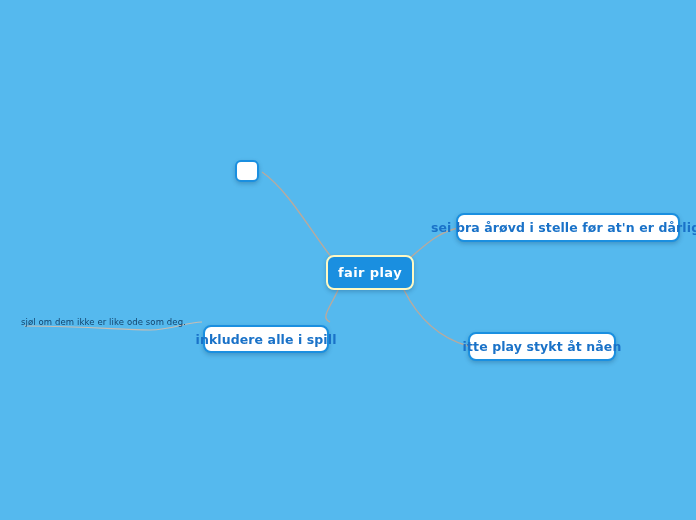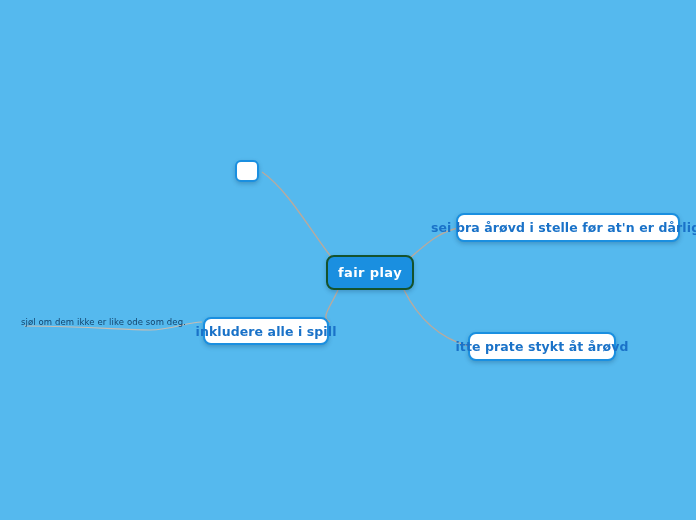--- a/index.html
+++ b/index.html
@@ -32,21 +32,21 @@
     position: absolute;
     box-sizing: border-box;
     display: flex;
     align-items: center;
     justify-content: center;
     border-radius: 8px;
     white-space: nowrap;
   }
   .node-root {
     background: #1a8fe0;
-    border: 2px solid #14532d;
+    border: 2px solid #fef9c3;
     color: #ffffff;
     font-weight: bold;
     font-size: 13px;
     letter-spacing: 0.4px;
     box-shadow: 0 2px 4px rgba(20,70,110,0.30);
   }
   .node-branch {
     background: #ffffff;
     border: 2px solid #1a8fe0;
     color: #1a72c8;
@@ -94,22 +94,22 @@
 
   <div class="node node-root" style="left:326px; top:255px; width:88px; height:35px;">
     <span>fair play</span>
   </div>
 
   <div class="node node-branch" style="left:456px; top:213px; width:224px; height:29px;">
     <span>sei bra årøvd i stelle før at'n er dårlig.</span>
   </div>
 
   <div class="node node-branch" style="left:468px; top:332px; width:148px; height:29px;">
-    <span>itte prate stykt åt årøvd</span>
+    <span>itte play stykt åt nåen</span>
   </div>
 
-  <div class="node node-branch" style="left:203px; top:317px; width:126px; height:28px;">
+  <div class="node node-branch" style="left:203px; top:325px; width:126px; height:28px;">
     <span>inkludere alle i spill</span>
   </div>
 
   <div class="leaf-label" style="left:21px; top:317px;">sjøl om dem ikke er like ode som deg.</div>
 
 </div>
 
 </body></html>

